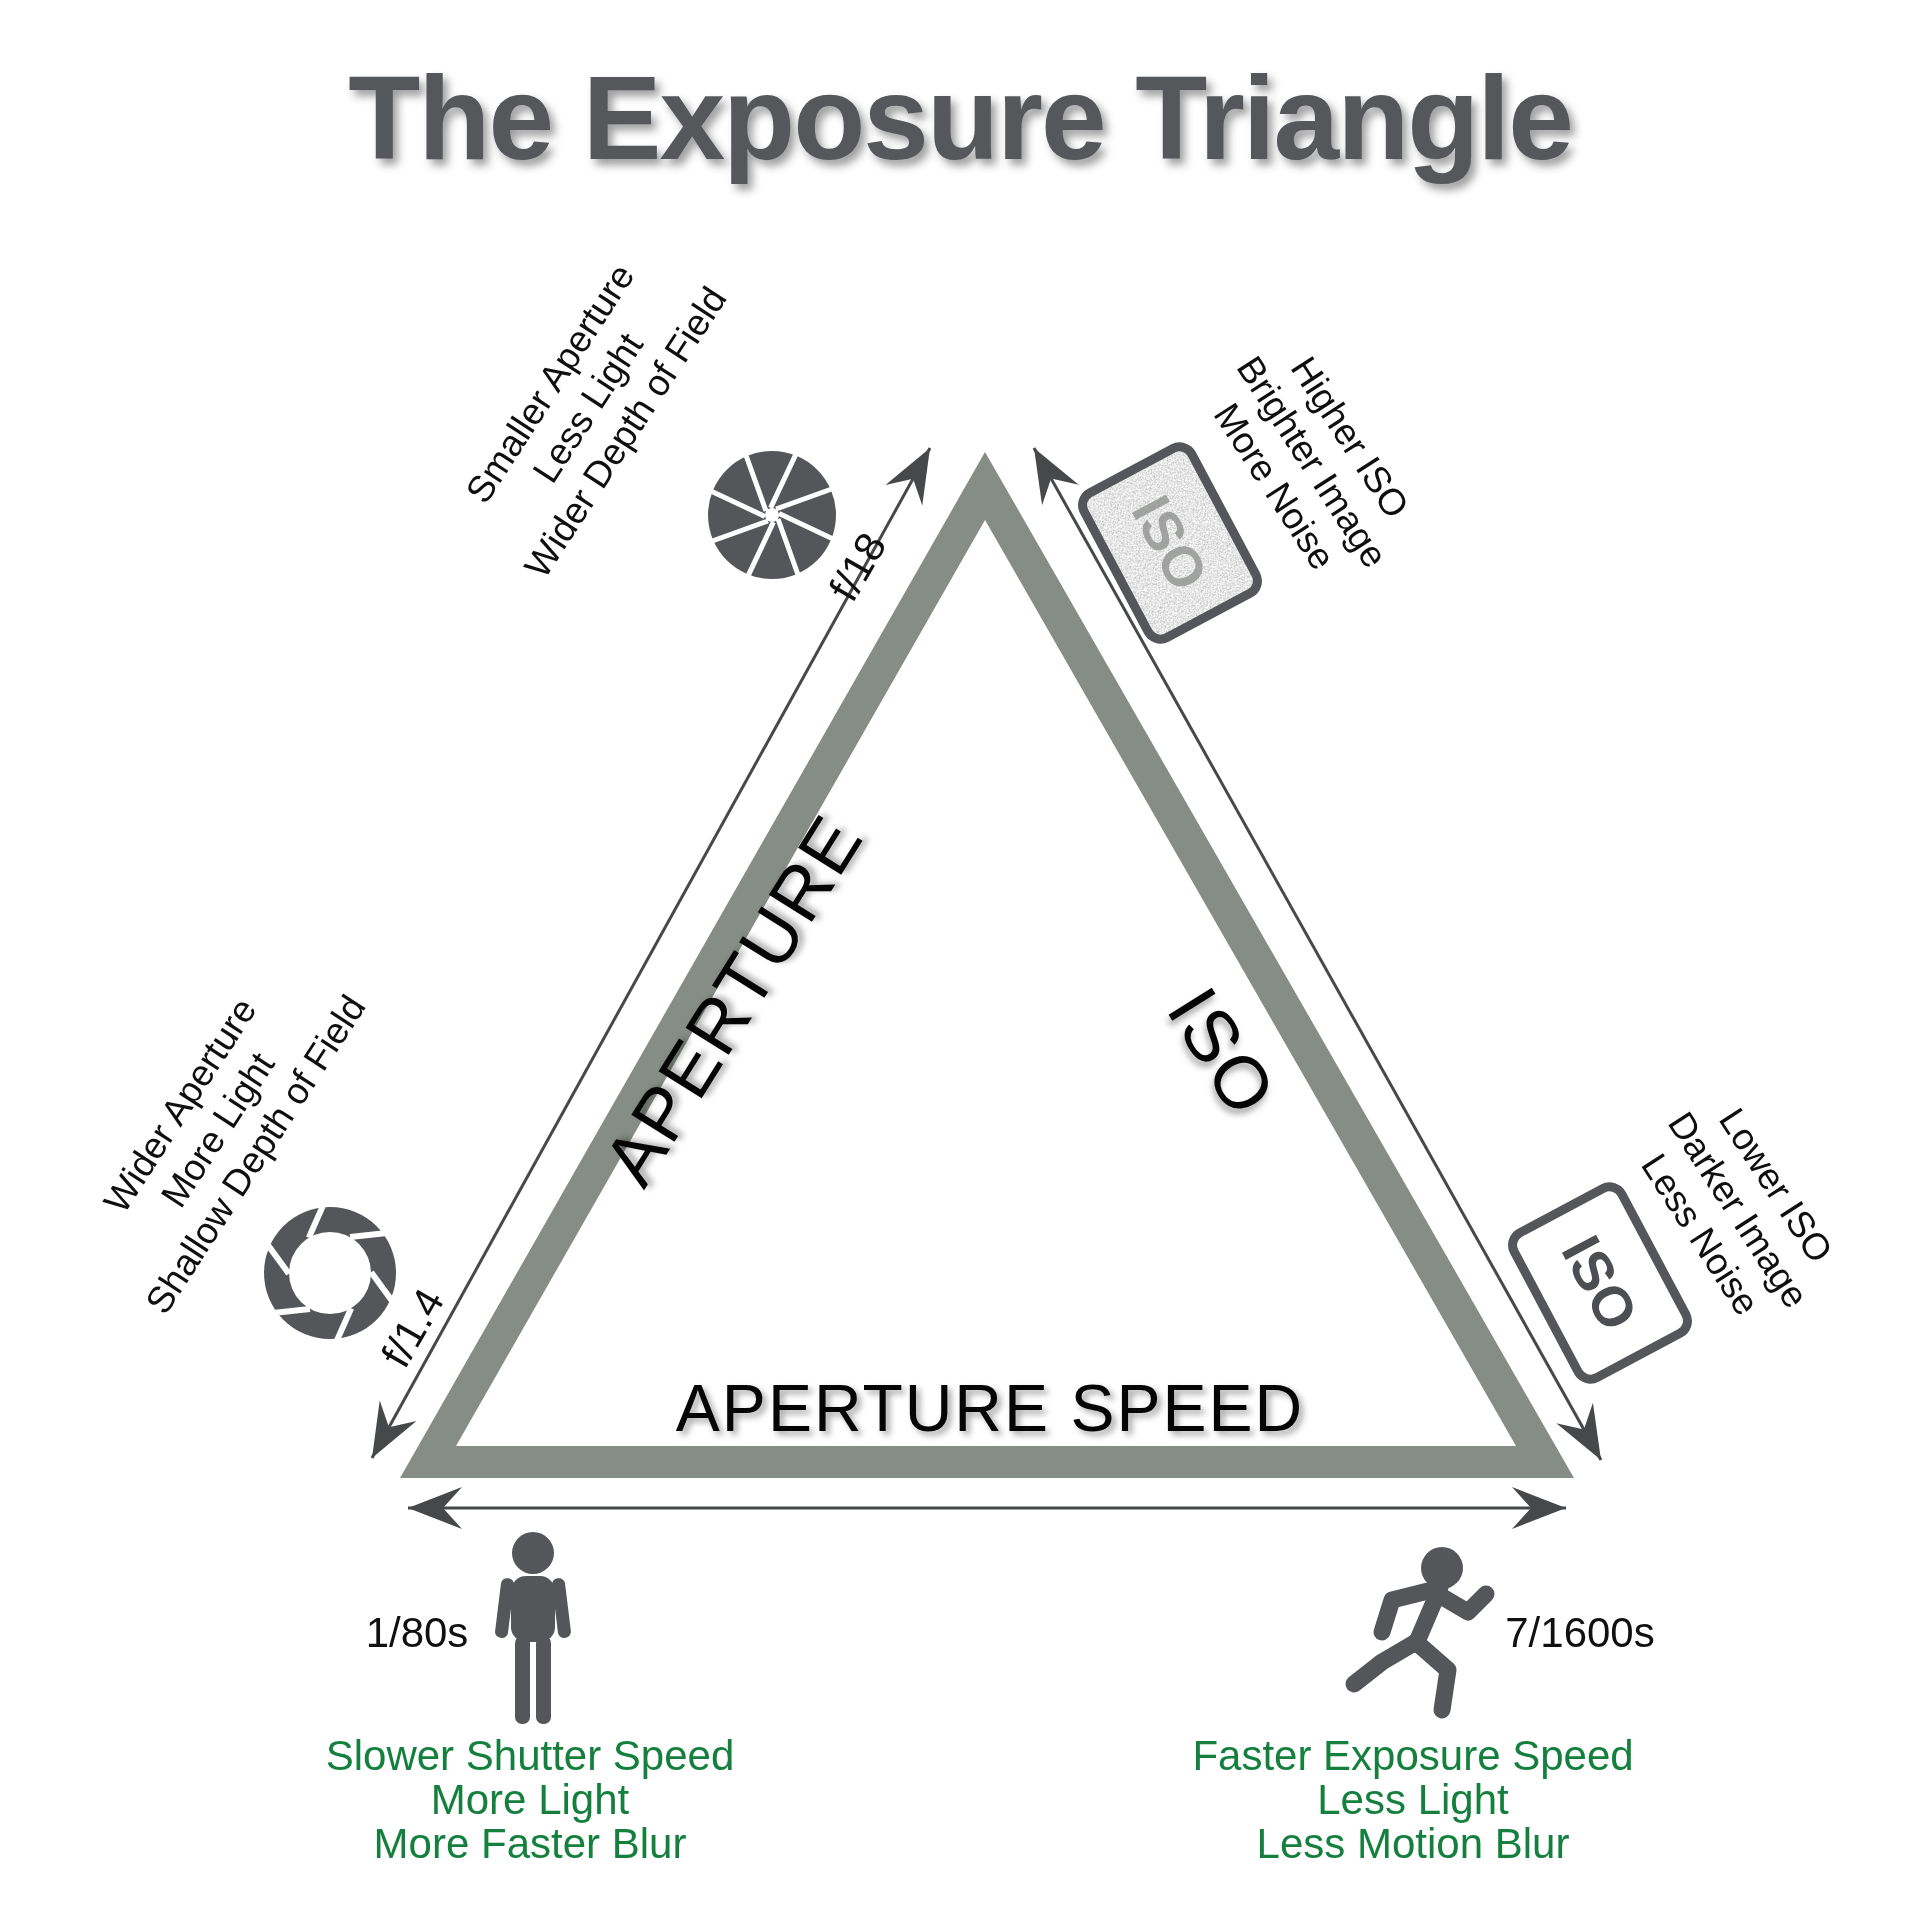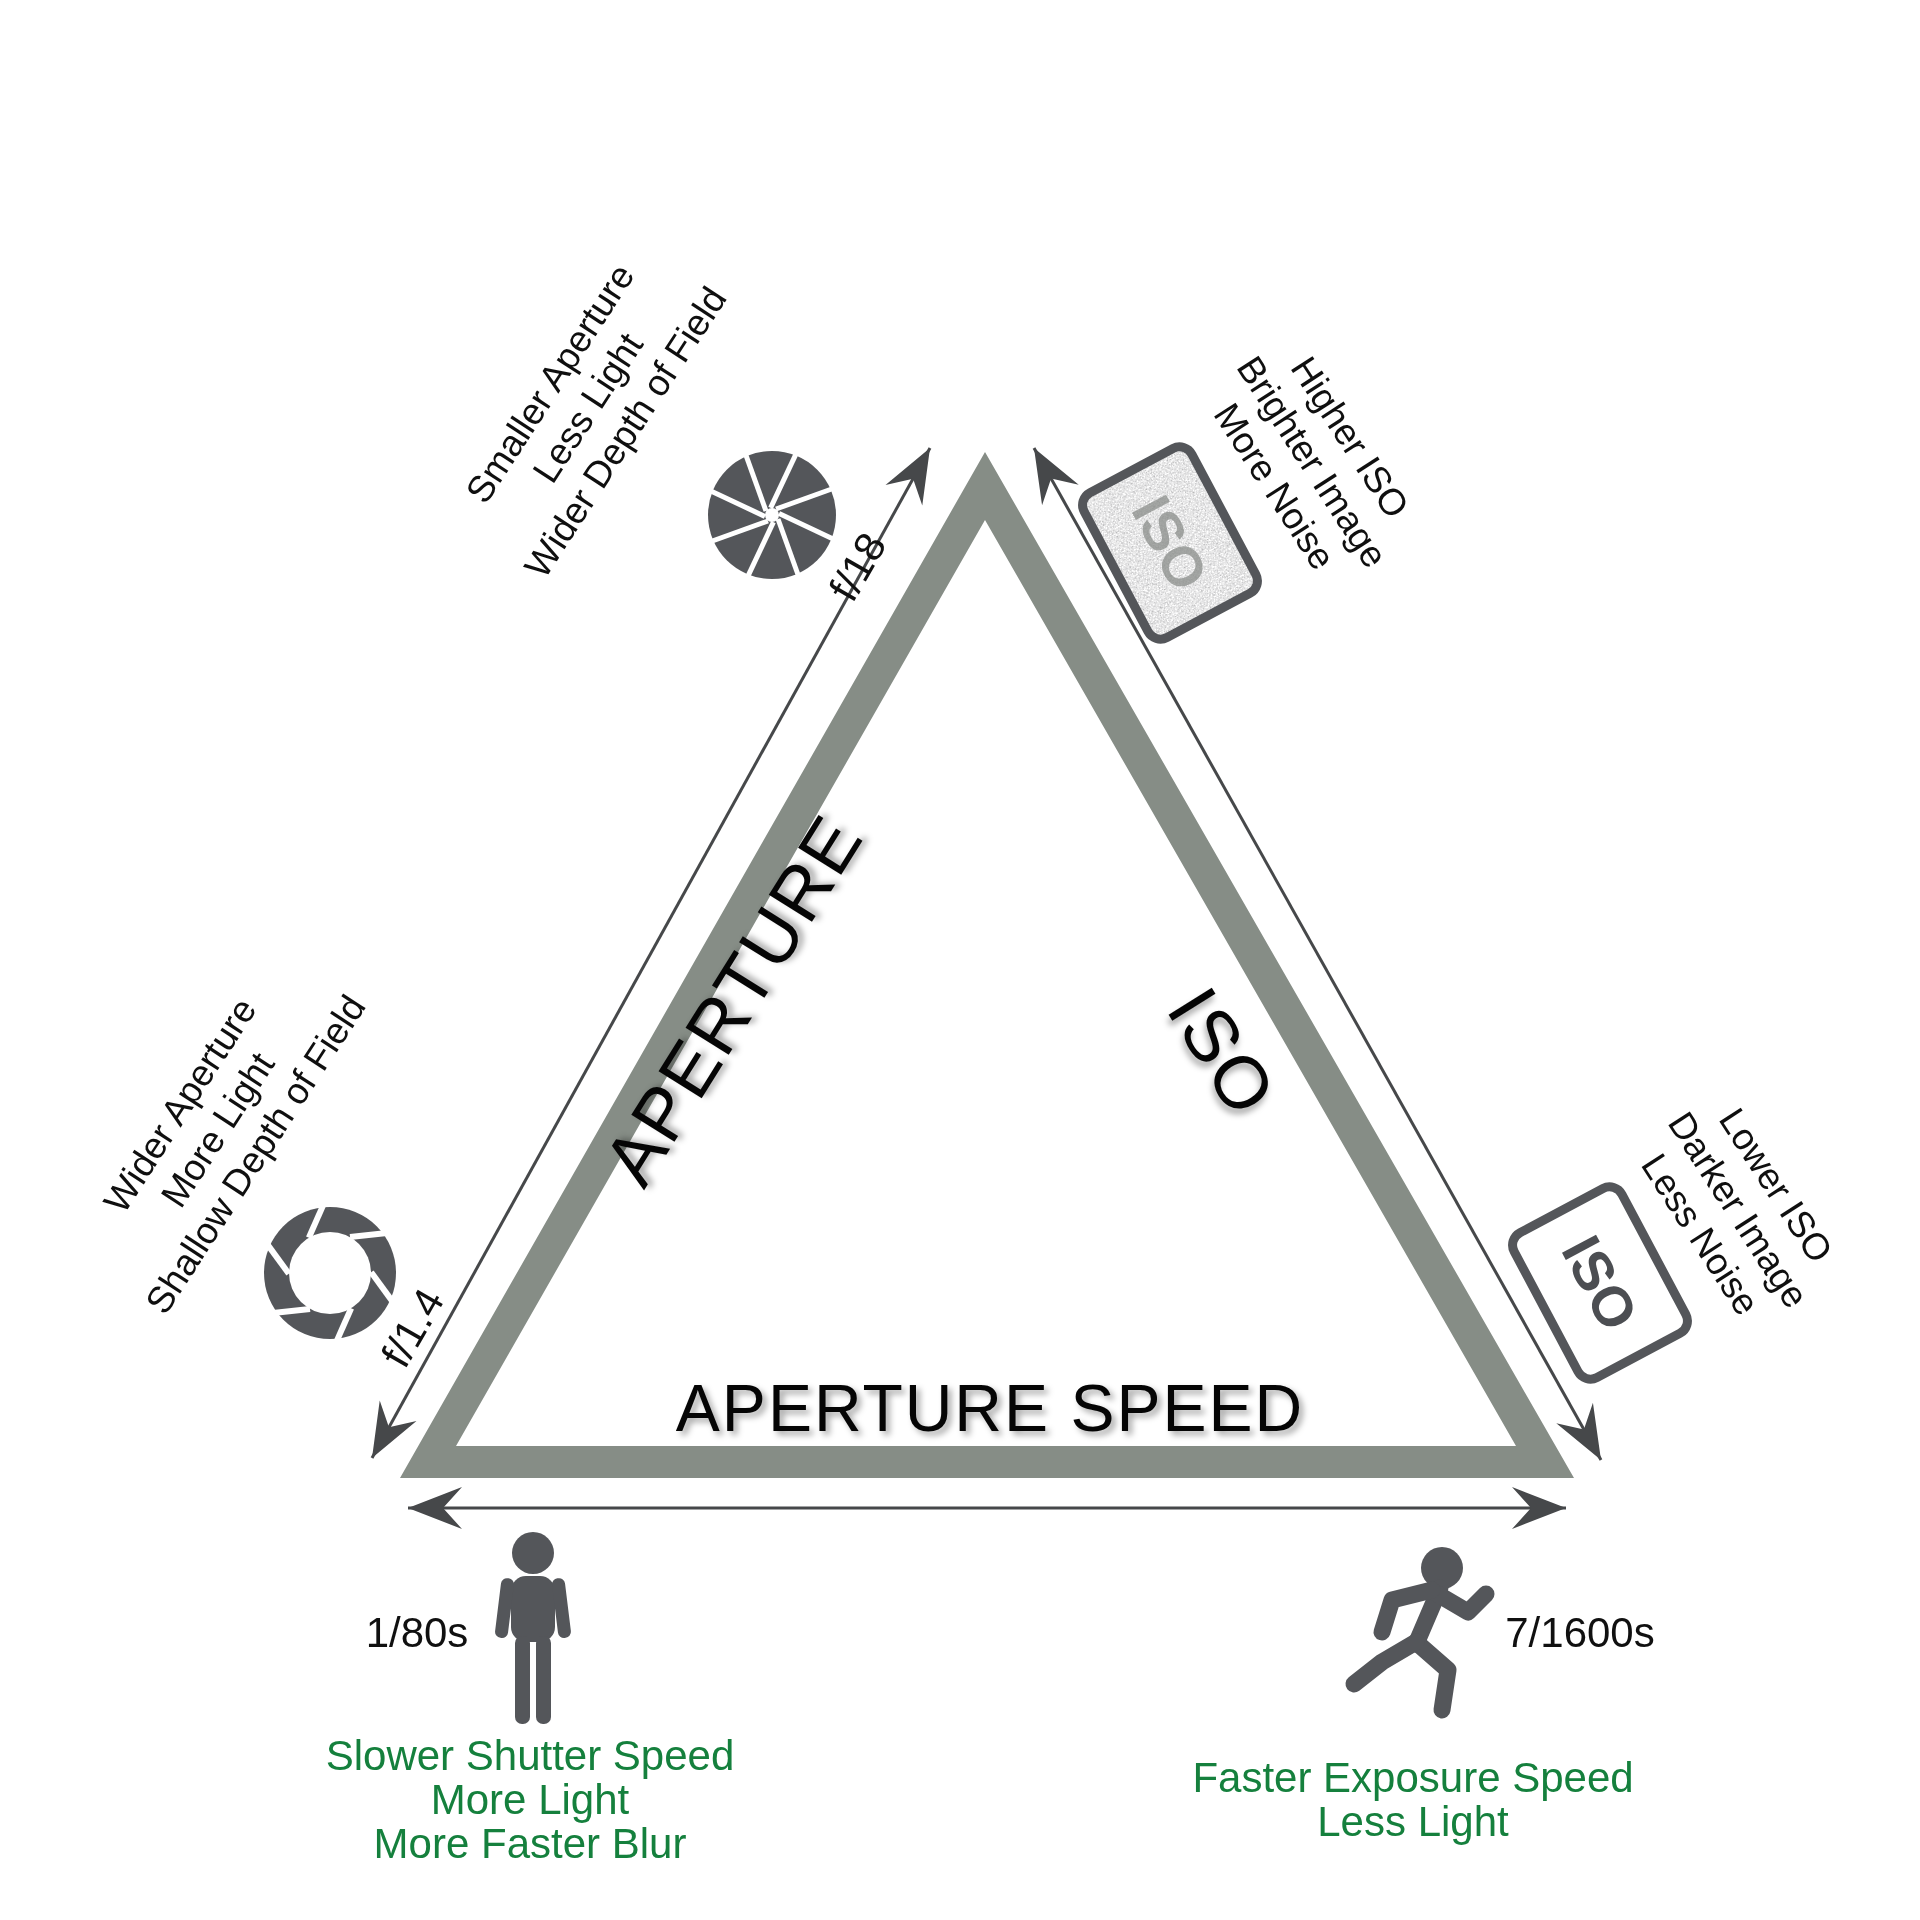--- a/index.html
+++ b/index.html
@@ -106,20 +106,21 @@
     <g transform="translate(1418,1640)" stroke="#54565a" stroke-width="17" stroke-linecap="round" stroke-linejoin="round" fill="none">
       <circle cx="24" cy="-72" r="21" fill="#54565a" stroke="none"></circle>
       <path d="M22,-52 L-2,4"></path>
       <path d="M16,-48 L50,-28 L68,-46"></path>
       <path d="M14,-50 L-26,-40 L-36,-8"></path>
       <path d="M-2,2 L30,30 L24,70"></path>
       <path d="M-2,2 L-36,22 L-64,44"></path>
     </g>
   </svg>
 
+  <div class="abs ctr title" style="left:960px;top:118px;">The Exposure Triangle</div>
 
   <div class="abs ann" style="left:588px;top:408px;transform:translate(-50%,-50%) rotate(-57deg);">
     <div>Smaller Aperture</div>
     <div>Less Light</div>
     <div>Wider Depth of Field</div>
   </div>
 
   <div class="abs ann" style="left:1312px;top:462px;transform:translate(-50%,-50%) rotate(57deg);">
     <div>Higher ISO</div>
     <div>Brighter Image</div>
@@ -150,15 +151,16 @@
 
   <div class="abs ctr caption" style="left:530px;top:1800px;">
     <div>Slower Shutter Speed</div>
     <div>More Light</div>
     <div>More Faster Blur</div>
   </div>
 
   <div class="abs ctr caption" style="left:1413px;top:1800px;">
     <div>Faster Exposure Speed</div>
     <div>Less Light</div>
+    <div>Less Motion Blur</div>
   </div>
 
 </div>
 
 </body></html>

